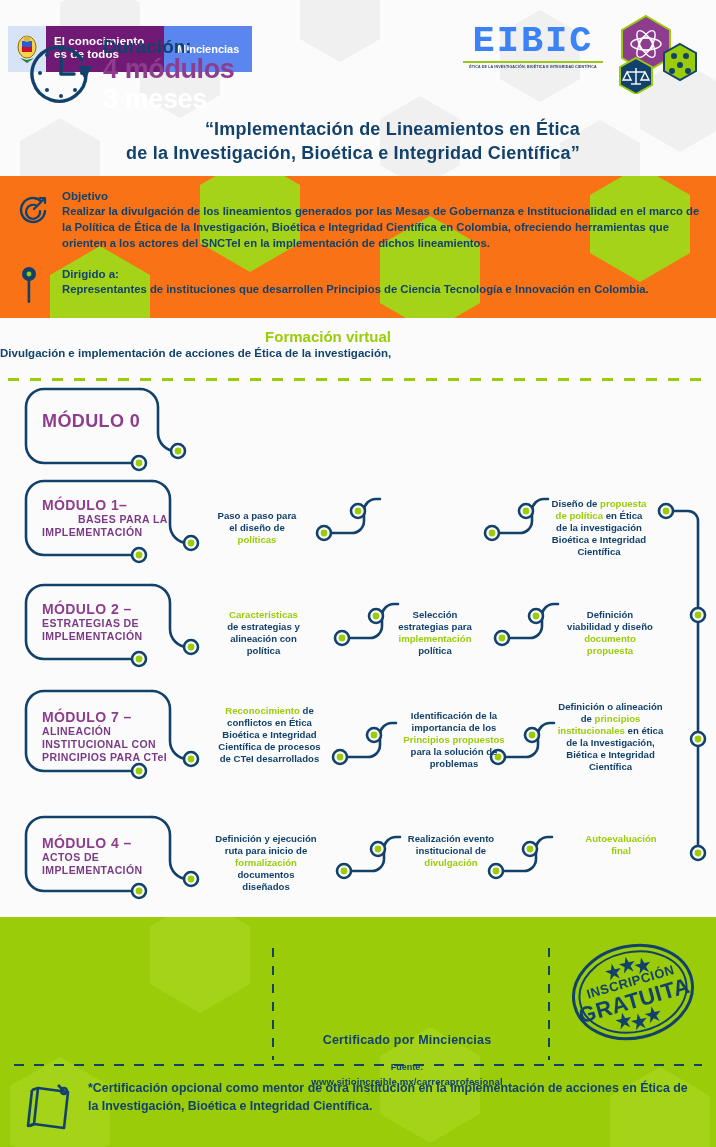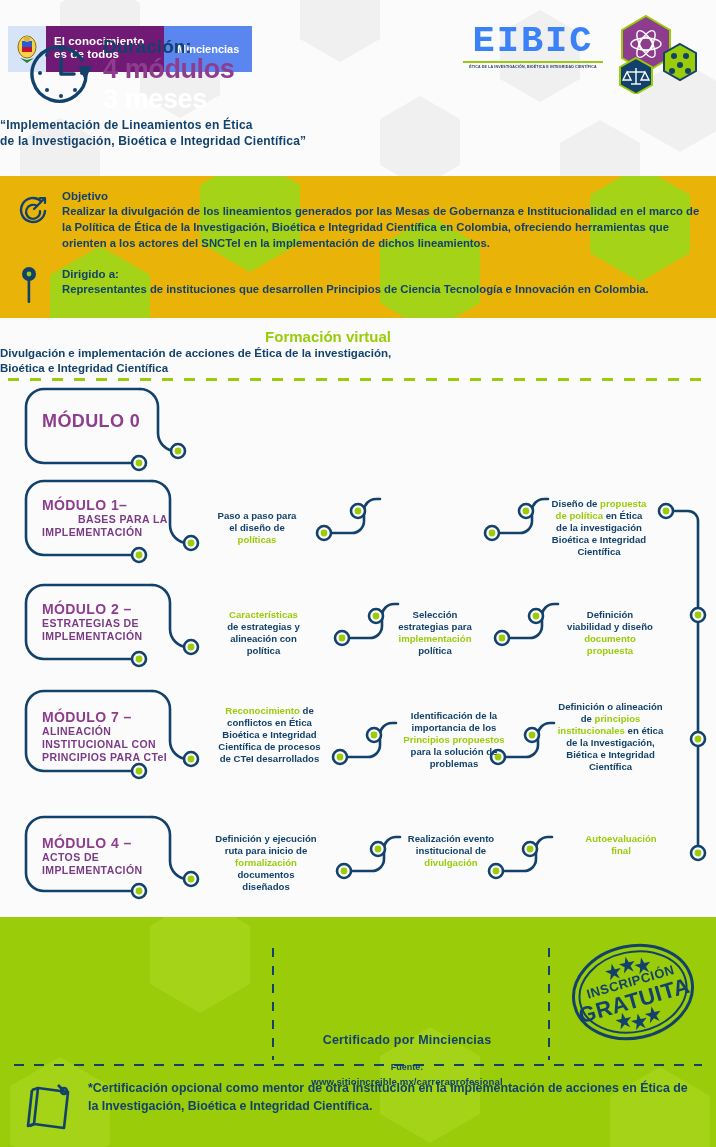--- a/index.html
+++ b/index.html
@@ -26,25 +26,25 @@
 
   .eibic{ position:absolute; left:463px; top:24px; width:140px; text-align:center; }
   .eibic-word{ font-size:37px; font-weight:bold; letter-spacing:2px; color:#3b82f6;
                font-family:Liberation Mono, monospace; line-height:.95; }
   .eibic-rule{ height:2px; background:#9cc813; margin:2px 0 2px; }
   .eibic-sub{ font-size:3.6px; font-weight:bold; color:#2b3b5c; letter-spacing:.15px; white-space:nowrap; }
 
   .hexlogo{ position:absolute; left:608px; top:14px; }
 
   
-  .title{ position:absolute; left:0; top:118px; width:580px; text-align:left;
-          font-size:12px; font-weight:bold; color:#12426b; line-height:1.33; letter-spacing:.2px; }
-
-  
-  .greenband{ position:absolute; left:0; top:176px; width:716px; height:142px; background:#eab308; overflow:hidden;}
+  .title{ position:absolute; left:0; top:118px; width:580px; text-align:right;
+          font-size:18px; font-weight:bold; color:#12426b; line-height:1.33; letter-spacing:.2px; }
+
+  
+  .greenband{ position:absolute; left:0; top:176px; width:716px; height:142px; background:#f97316; overflow:hidden;}
   .gb-hex{ position:absolute; inset:0; }
   .obj-icon{ position:absolute; left:16px; top:16px; }
   .obj-head{ position:absolute; left:62px; top:14px; font-size:11.5px; font-weight:bold; color:#12426b; }
   .obj-body{ position:absolute; left:62px; top:27px; width:640px; font-size:11.3px; font-weight:bold;
              color:#12426b; line-height:1.42; }
   .dir-icon{ position:absolute; left:20px; top:90px; }
   .dir-head{ position:absolute; left:62px; top:92px; font-size:11.5px; font-weight:bold; color:#12426b; }
   .dir-body{ position:absolute; left:62px; top:105px; width:640px; font-size:11.3px; font-weight:bold;
              color:#12426b; line-height:1.42; }
 
@@ -192,21 +192,20 @@
       <circle cx="9" cy="8" r="2.4" fill="#9bcc0a"></circle>
       <rect x="7.6" y="13" width="2.6" height="24" rx="1.3" fill="#12426b"></rect>
     </svg>
     <div class="dir-head">Dirigido a:</div>
     <div class="dir-body">Representantes de instituciones que desarrollen Principios de Ciencia Tecnología e Innovación en Colombia.</div>
   </div>
 
   <div class="form-title">Formación virtual</div>
   <div class="form-sub">
     <div>Divulgación e implementación de acciones de Ética de la investigación,</div>
-    <div>Bioética e Integridad Científica</div>
   </div>
   <div class="dashrule"></div>
 
   <div class="roadmap">
     <svg width="716" height="530">
       <g fill="none" stroke="#12426b" stroke-width="2.6" stroke-linecap="round">
 
         <path d="M140,4 h-96 a18,18 0 0 0 -18,18 v38 a18,18 0 0 0 18,18 h94"></path>
         <path d="M140,4 a18,18 0 0 1 18,18 v26 a18,18 0 0 0 18,18 h2"></path>
 

